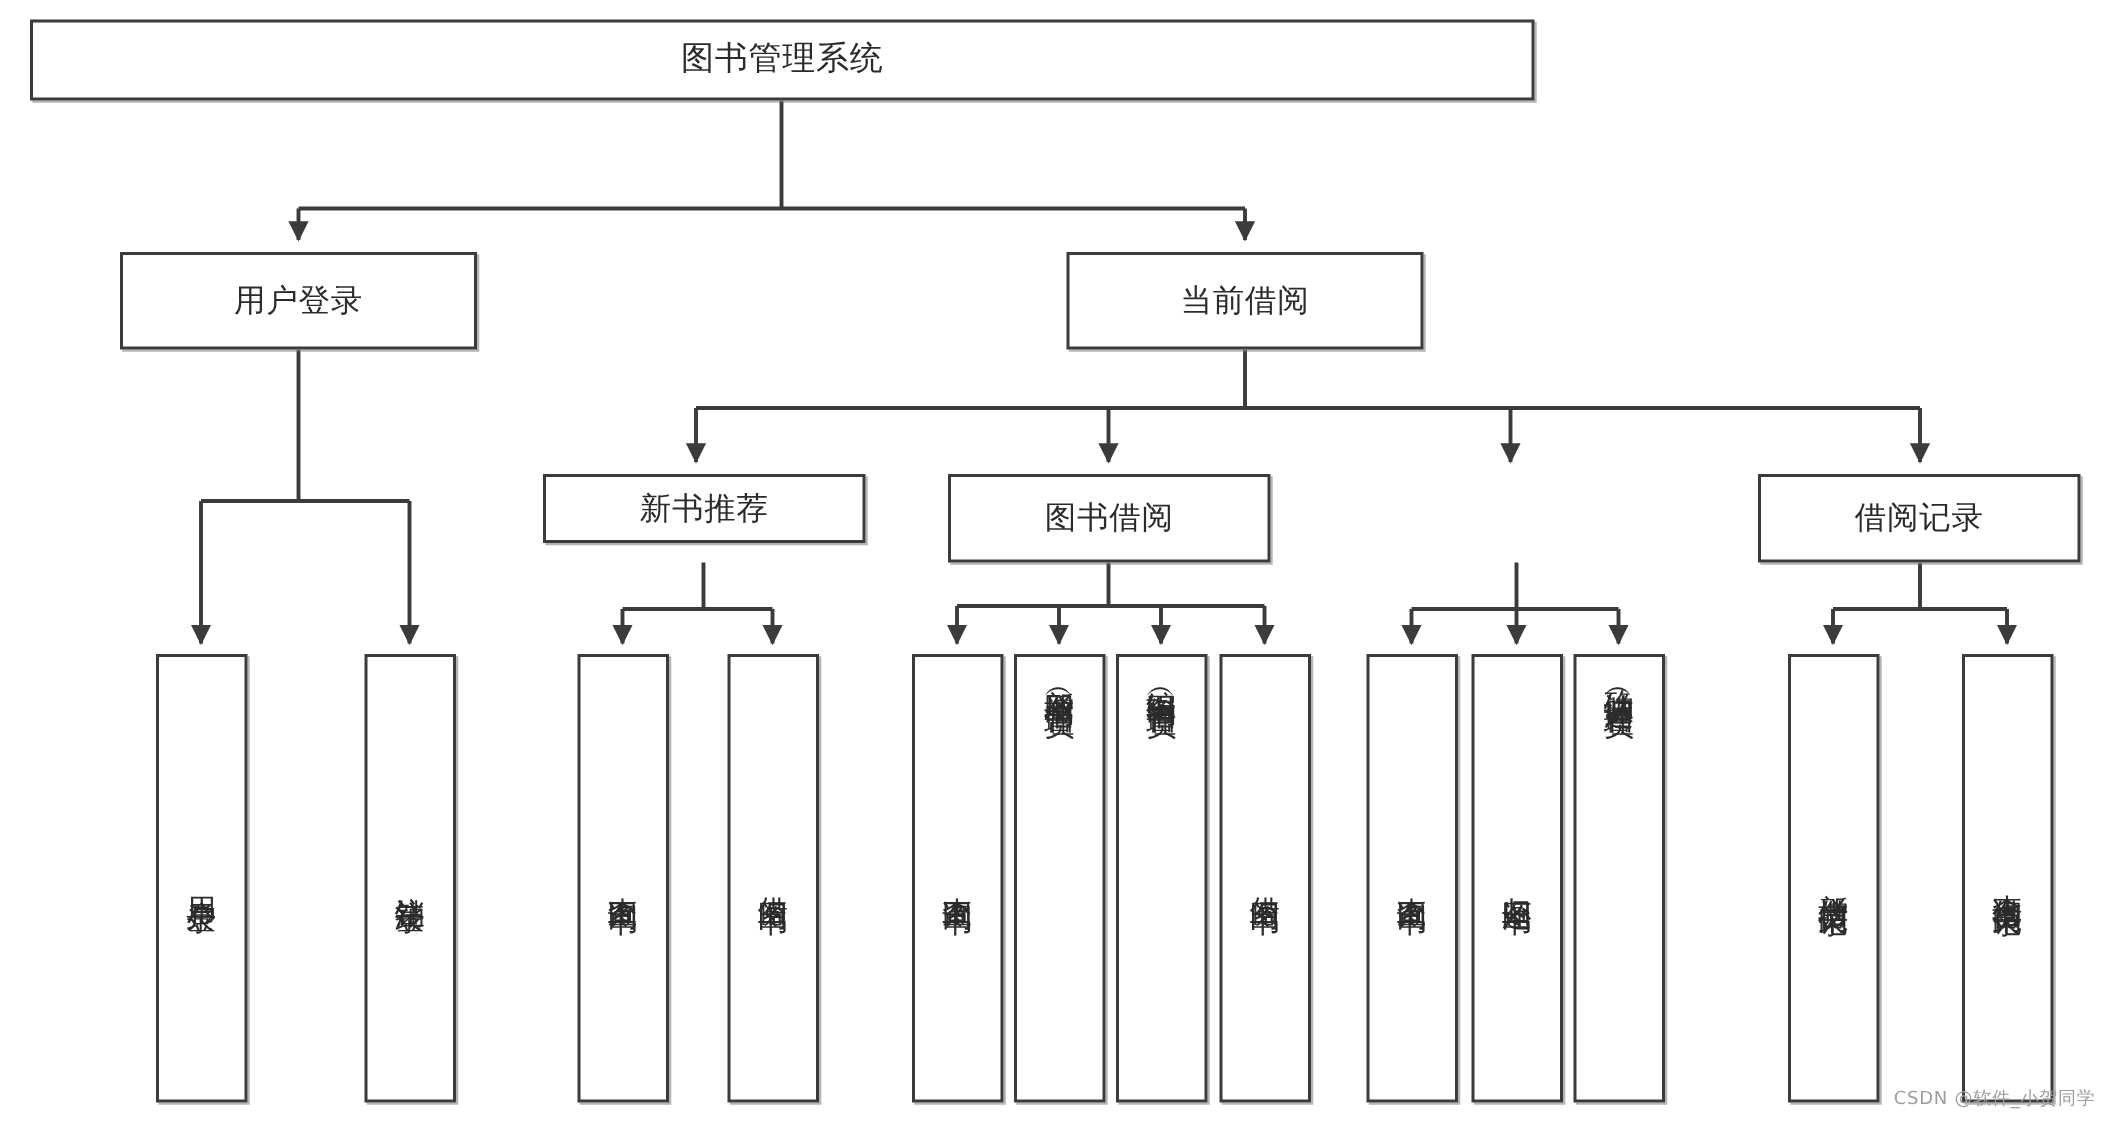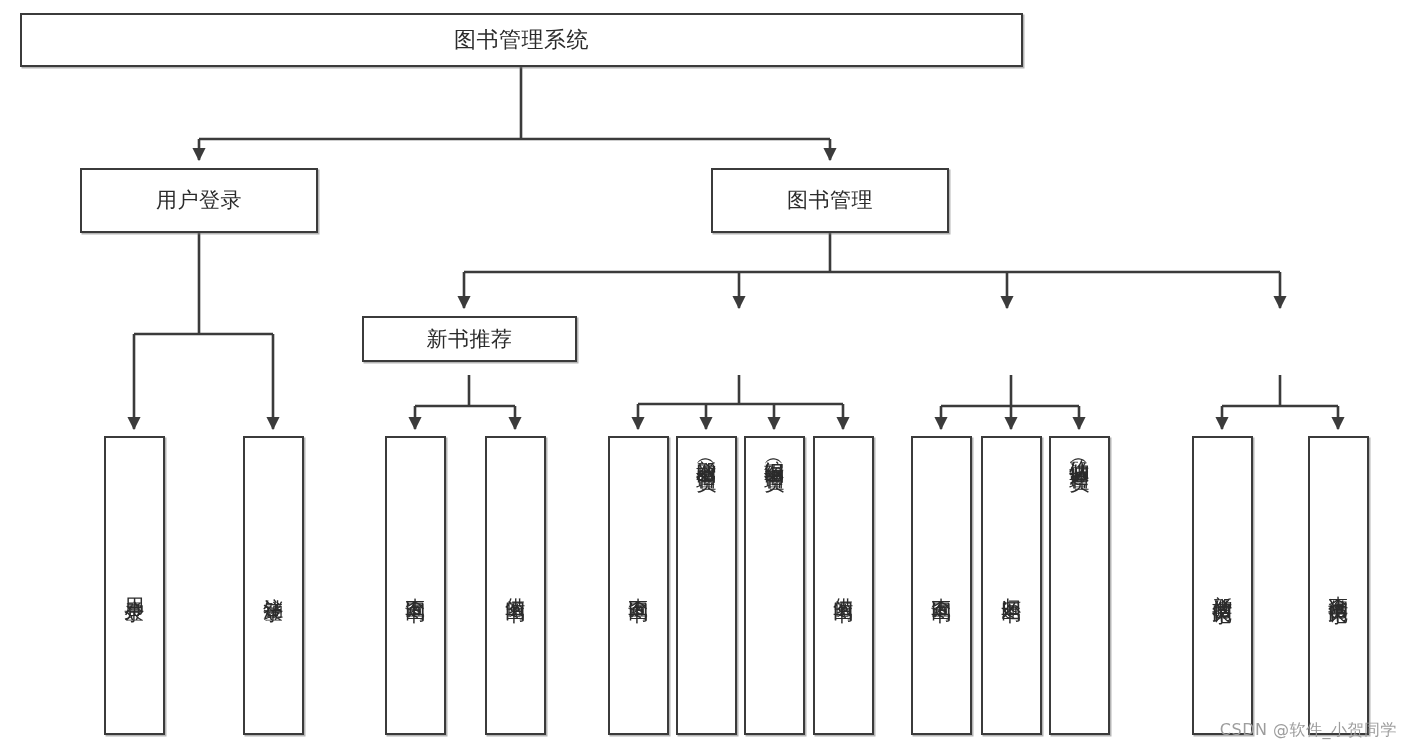--- a/index.html
+++ b/index.html
@@ -69,21 +69,21 @@
     white-space: normal;
   }
   .node.vert.mid {
     align-items: center;
     padding-top: 0;
   }
   .watermark {
     position: absolute;
     right: 8px;
     bottom: 6px;
-    font-size: 16px;
+    font-size: 12px;
     color: #9d9d9d;
     letter-spacing: 0.5px;
     z-index: 5;
     white-space: nowrap;
     font-family: "DejaVu Sans", "Liberation Sans", sans-serif;
   }
 </style>
 </head>
 <body>
 
@@ -140,26 +140,32 @@
   </svg>
 
   <div class="node horiz root" style="left:20px; top:13px; width:1003px; height:54px;">
     <span class="label">图书管理系统</span>
   </div>
 
   <div class="node horiz" style="left:80px; top:168px; width:238px; height:65px;">
     <span class="label">用户登录</span>
   </div>
   <div class="node horiz" style="left:711px; top:168px; width:238px; height:65px;">
-    <span class="label">图书管理</span>
+    <span class="label">当前借阅</span>
   </div>
 
   <div class="node horiz" style="left:362px; top:316px; width:215px; height:46px;">
     <span class="label">新书推荐</span>
   </div>
+  <div class="node horiz" style="left:632px; top:316px; width:215px; height:59px;">
+    <span class="label">图书借阅</span>
+  </div>
+  <div class="node horiz" style="left:1172px; top:316px; width:215px; height:59px;">
+    <span class="label">借阅记录</span>
+  </div>
 
   <div class="node vert mid" style="left:104px; top:436px; width:61px; height:299px;">
     <span class="label">用户登录</span>
   </div>
   <div class="node vert mid" style="left:243px; top:436px; width:61px; height:299px;">
     <span class="label">注销登录</span>
   </div>
 
   <div class="node vert mid" style="left:385px; top:436px; width:61px; height:299px;">
     <span class="label">查询图书</span>

